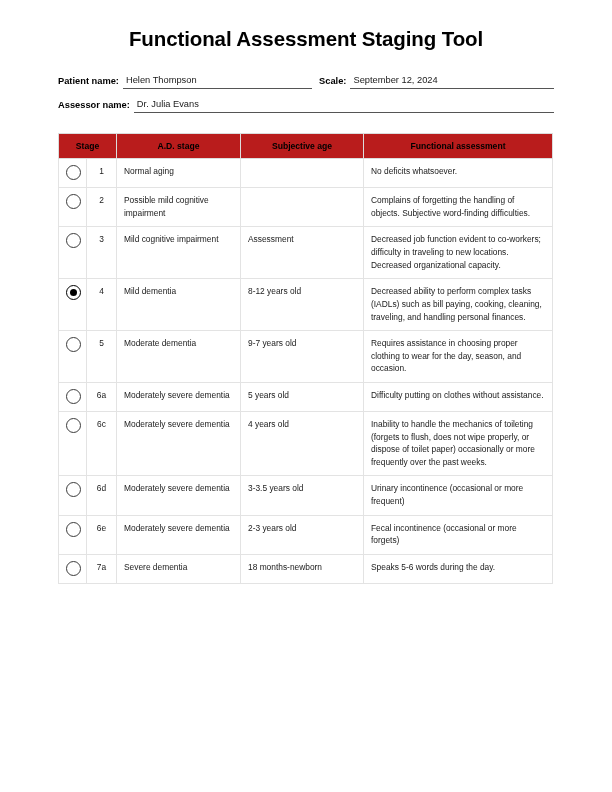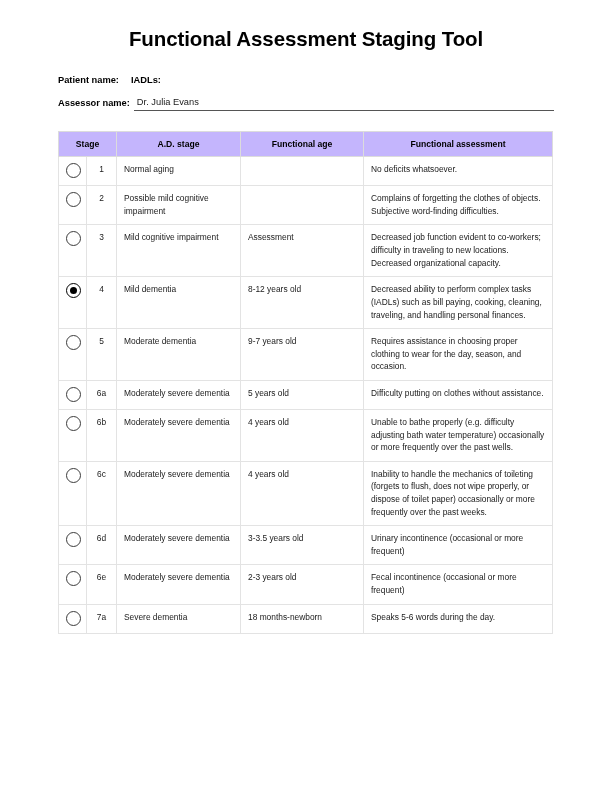--- a/index.html
+++ b/index.html
@@ -75,21 +75,21 @@
     border: 1px solid #dddddd;
   }
   .fast-table th,
   .fast-table td {
     border: 1px solid #e3e3e3;
     vertical-align: top;
     padding: 6px 7px 7px 7px;
     box-sizing: border-box;
   }
   .fast-table thead th {
-    background: #c4b5fd;
+    background: #b91c1c;
     font-size: 8.6px;
     font-weight: bold;
     color: #000000;
     text-align: center;
     padding-top: 7px;
     padding-bottom: 7px;
     vertical-align: middle;
     border-color: #dcdcdc;
   }
   .col-radio { width: 28px; }
@@ -147,59 +147,61 @@
 
 <div class="page">
 
   <h1 class="title">
     <span>Functional Assessment Staging Tool</span>
   </h1>
 
   <div class="fields">
     <div class="field-row">
       <span class="field-label">Patient name:</span>
+      <span class="field-value fv-patient">Helen Thompson</span>
       <span class="field-gap"></span>
-      <span class="field-label">IADLs:</span>
+      <span class="field-label">Scale:</span>
+      <span class="field-value fv-date">September 12, 2024</span>
     </div>
     <div class="field-row">
       <span class="field-label">Assessor name:</span>
       <span class="field-value fv-assessor">Dr. Julia Evans</span>
     </div>
   </div>
 
   <table class="fast-table">
     <colgroup>
       <col class="col-radio">
         <col class="col-num">
         <col class="col-ad">
         <col class="col-cog">
         <col class="col-fn">
     </colgroup>
     <thead>
       <tr>
         <th colspan="2">Stage</th>
         <th>A.D. stage</th>
-        <th>Functional age</th>
+        <th>Subjective age</th>
         <th>Functional assessment</th>
       </tr>
     </thead>
     <tbody id="table-body">
         <tr>
           <td class="cell-radio"><span class="radio"></span></td>
           <td class="cell-num">1</td>
           <td>Normal aging</td>
           <td></td>
           <td>No deficits whatsoever.</td>
         </tr>
         <tr>
           <td class="cell-radio"><span class="radio"></span></td>
           <td class="cell-num">2</td>
           <td>Possible mild cognitive impairment</td>
           <td></td>
-          <td>Complains of forgetting the clothes of objects. Subjective word-finding difficulties.</td>
+          <td>Complains of forgetting the handling of objects. Subjective word-finding difficulties.</td>
         </tr>
         <tr>
           <td class="cell-radio"><span class="radio"></span></td>
           <td class="cell-num">3</td>
           <td>Mild cognitive impairment</td>
           <td>Assessment</td>
           <td>Decreased job function evident to co-workers; difficulty in traveling to new locations. Decreased organizational capacity.</td>
         </tr>
         <tr>
           <td class="cell-radio"><span class="radio checked"></span></td>
@@ -217,45 +219,38 @@
         </tr>
         <tr>
           <td class="cell-radio"><span class="radio"></span></td>
           <td class="cell-num">6a</td>
           <td>Moderately severe dementia</td>
           <td>5 years old</td>
           <td>Difficulty putting on clothes without assistance.</td>
         </tr>
         <tr>
           <td class="cell-radio"><span class="radio"></span></td>
-          <td class="cell-num">6b</td>
-          <td>Moderately severe dementia</td>
-          <td>4 years old</td>
-          <td>Unable to bathe properly (e.g. difficulty adjusting bath water temperature) occasionally or more frequently over the past wells.</td>
-        </tr>
-        <tr>
-          <td class="cell-radio"><span class="radio"></span></td>
           <td class="cell-num">6c</td>
           <td>Moderately severe dementia</td>
           <td>4 years old</td>
           <td>Inability to handle the mechanics of toileting (forgets to flush, does not wipe properly, or dispose of toilet paper) occasionally or more frequently over the past weeks.</td>
         </tr>
         <tr>
           <td class="cell-radio"><span class="radio"></span></td>
           <td class="cell-num">6d</td>
           <td>Moderately severe dementia</td>
           <td>3-3.5 years old</td>
           <td>Urinary incontinence (occasional or more frequent)</td>
         </tr>
         <tr>
           <td class="cell-radio"><span class="radio"></span></td>
           <td class="cell-num">6e</td>
           <td>Moderately severe dementia</td>
           <td>2-3 years old</td>
-          <td>Fecal incontinence (occasional or more frequent)</td>
+          <td>Fecal incontinence (occasional or more forgets)</td>
         </tr>
         <tr>
           <td class="cell-radio"><span class="radio"></span></td>
           <td class="cell-num">7a</td>
           <td>Severe dementia</td>
           <td>18 months-newborn</td>
           <td>Speaks 5-6 words during the day.</td>
         </tr>
       </tbody>
   </table>

